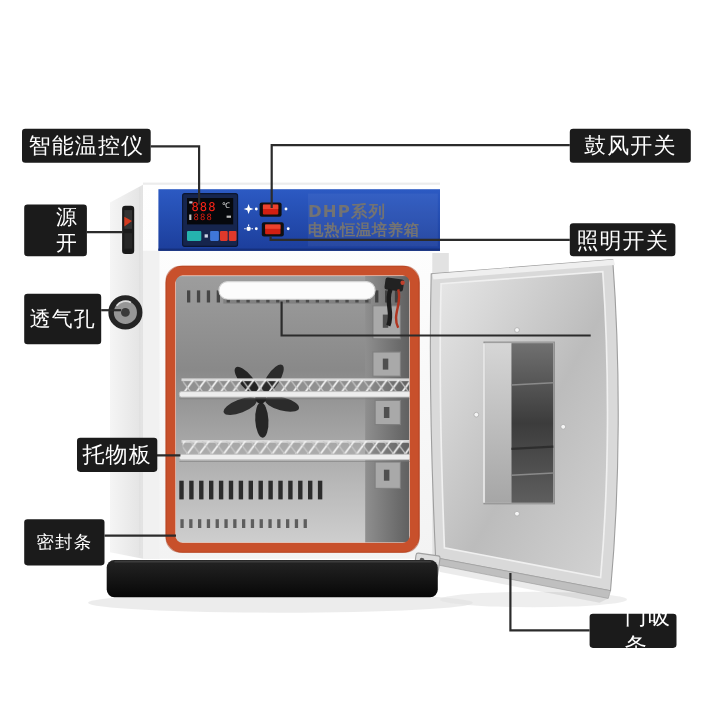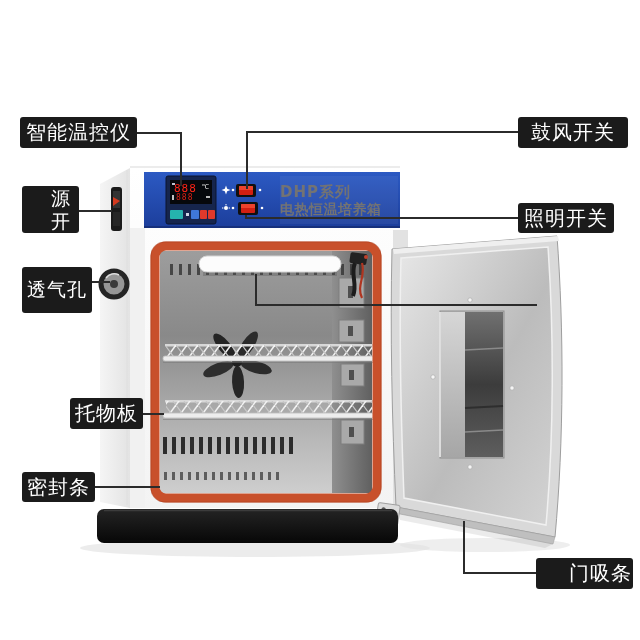--- a/index.html
+++ b/index.html
@@ -306,18 +306,18 @@
 
 <div class="lcd" style="left:174px;top:182px;font-size:11px;color:#ff2417;">888</div>
 <div class="lcd" style="left:202px;top:182px;font-size:7px;color:#eeeeee;">℃</div>
 <div class="lcd" style="left:176px;top:193px;font-size:8px;color:#dd1f12;">888</div>
 
 <div class="callout" style="left:20px;top:117px;width:117px;height:31px;font-size:20px;">智能温控仪</div>
 <div class="callout two-line" style="left:22px;top:186px;width:57px;height:47px;font-size:19px;padding-left:29px;">电源
 开关</div>
 <div class="callout" style="left:22px;top:267px;width:70px;height:46px;font-size:19px;">透气孔</div>
 <div class="callout" style="left:22px;top:398px;width:73px;height:31px;font-size:20px;margin-left:48px;">托物板</div>
-<div class="callout" style="left:22px;top:472px;width:73px;height:30px;font-size:20px;">密封条</div>
+<div class="callout" style="left:22px;top:472px;width:73px;height:42px;font-size:16px;">密封条</div>
 <div class="callout" style="left:518px;top:117px;width:110px;height:31px;font-size:20px;">鼓风开关</div>
 <div class="callout" style="left:518px;top:203px;width:96px;height:30px;font-size:20px;">照明开关</div>
-<div class="callout" style="left:536px;top:558px;width:97px;height:31px;font-size:20px;padding-left:32px;">门吸条</div>
+<div class="callout" style="left:536px;top:558px;width:79px;height:31px;font-size:20px;padding-left:32px;">门吸条</div>
 
 </div>
 
 </body></html>

